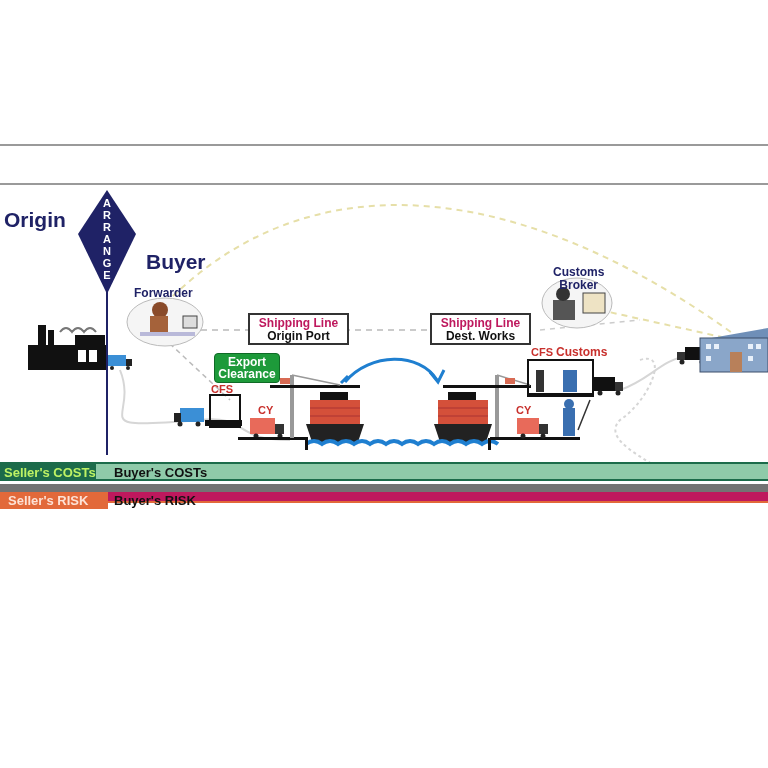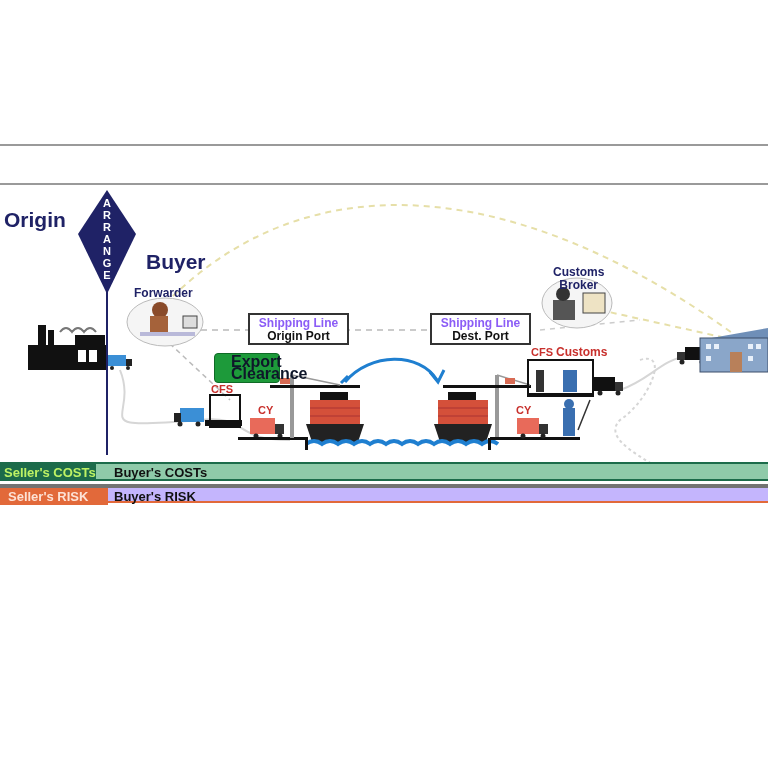--- a/index.html
+++ b/index.html
@@ -6,23 +6,23 @@
   html,body{width:768px;height:768px;background:#fff;overflow:hidden;font-family:"Liberation Sans",sans-serif}
   .stage{position:relative;width:768px;height:768px}
   .hdr-line{position:absolute;left:0;width:768px;height:2px;background:#9a9a9a}
   .title{position:absolute;left:6px;top:150px;white-space:nowrap;font-weight:bold}
   .t-exw{color:#8b1a1a;font-size:27px}
   .t-ex{color:#111;font-size:27px}
   .t-sub{color:#111;font-size:13px;font-weight:bold}
   .lbl{position:absolute;font-weight:bold;white-space:nowrap}
   .navy{color:#1f2266}
   .box{position:absolute;border:2px solid #333;background:#fff;text-align:center;font-weight:bold;font-size:12px;line-height:13px;padding-top:2px}
-  .box .r{color:#8b5cf6}
+  .box .r{color:#be185d}
   .box .k{color:#111}
-  .green-btn{position:absolute;background:#1d9a3a;color:#0f172a;border-radius:4px;font-weight:bold;font-size:16px;line-height:12px;text-align:center;padding:2px 16px;border:1px solid #0f6a26}
+  .green-btn{position:absolute;background:#1d9a3a;color:#ffffff;border-radius:4px;font-weight:bold;font-size:12px;line-height:12px;text-align:center;padding:2px 1px;border:1px solid #0f6a26}
   .red{color:#c8302c}
   .bar{position:absolute;left:0;width:768px;height:17px;font-weight:bold;font-size:13px;line-height:17px}
   .seg{position:absolute;top:0;height:17px;padding-left:4px}
   .footer{position:absolute;left:0;top:658px;width:768px;height:110px}
 </style>
 </head>
 <body>
 
 <div class="stage">
 
@@ -178,37 +178,37 @@
     <div>Broker</div>
   </div>
 
   <div class="box" style="left:248px;top:313px;width:101px;height:32px">
     <div class="r">Shipping Line</div>
     <div class="k">Origin Port</div>
   </div>
 
   <div class="box" style="left:430px;top:313px;width:101px;height:32px">
     <div class="r">Shipping Line</div>
-    <div class="k">Dest. Port</div>
+    <div class="k">Dest. Works</div>
   </div>
 
   <div class="green-btn" style="left:214px;top:353px;width:66px">
     <div>Export</div>
     <div>Clearance</div>
   </div>
 
   <div class="lbl red" style="left:211px;top:383px;font-size:11px">CFS</div>
   <div class="lbl red" style="left:258px;top:404px;font-size:11px">CY</div>
   <div class="lbl red" style="left:531px;top:346px;font-size:11px">CFS</div>
   <div class="lbl red" style="left:556px;top:345px;font-size:12px">Customs</div>
   <div class="lbl red" style="left:516px;top:404px;font-size:11px">CY</div>
 
   <div class="bar" style="top:462px;background:#8fcaa9;border-top:2px solid #1c6b4a;border-bottom:2px solid #1c6b4a;height:19px">
     <div class="seg" style="left:0;width:96px;background:#1c6b4a;color:#bef264">Seller's COSTs</div>
     <div class="seg" style="left:110px;color:#111">Buyer's COSTs</div>
   </div>
 
-  <div class="bar" style="top:484px;background:#c4b5fd;border-top:4px solid #737373;border-bottom:2px solid #e2693a;height:19px">
+  <div class="bar" style="top:484px;background:#be185d;border-top:8px solid #737373;border-bottom:2px solid #e2693a;height:19px">
     <div class="seg" style="left:0;width:108px;background:#e2693a;color:#fde2d6;padding-left:8px">Seller's RISK</div>
     <div class="seg" style="left:110px;color:#111">Buyer's RISK</div>
   </div>
 
 </div>
 
 </body></html>

